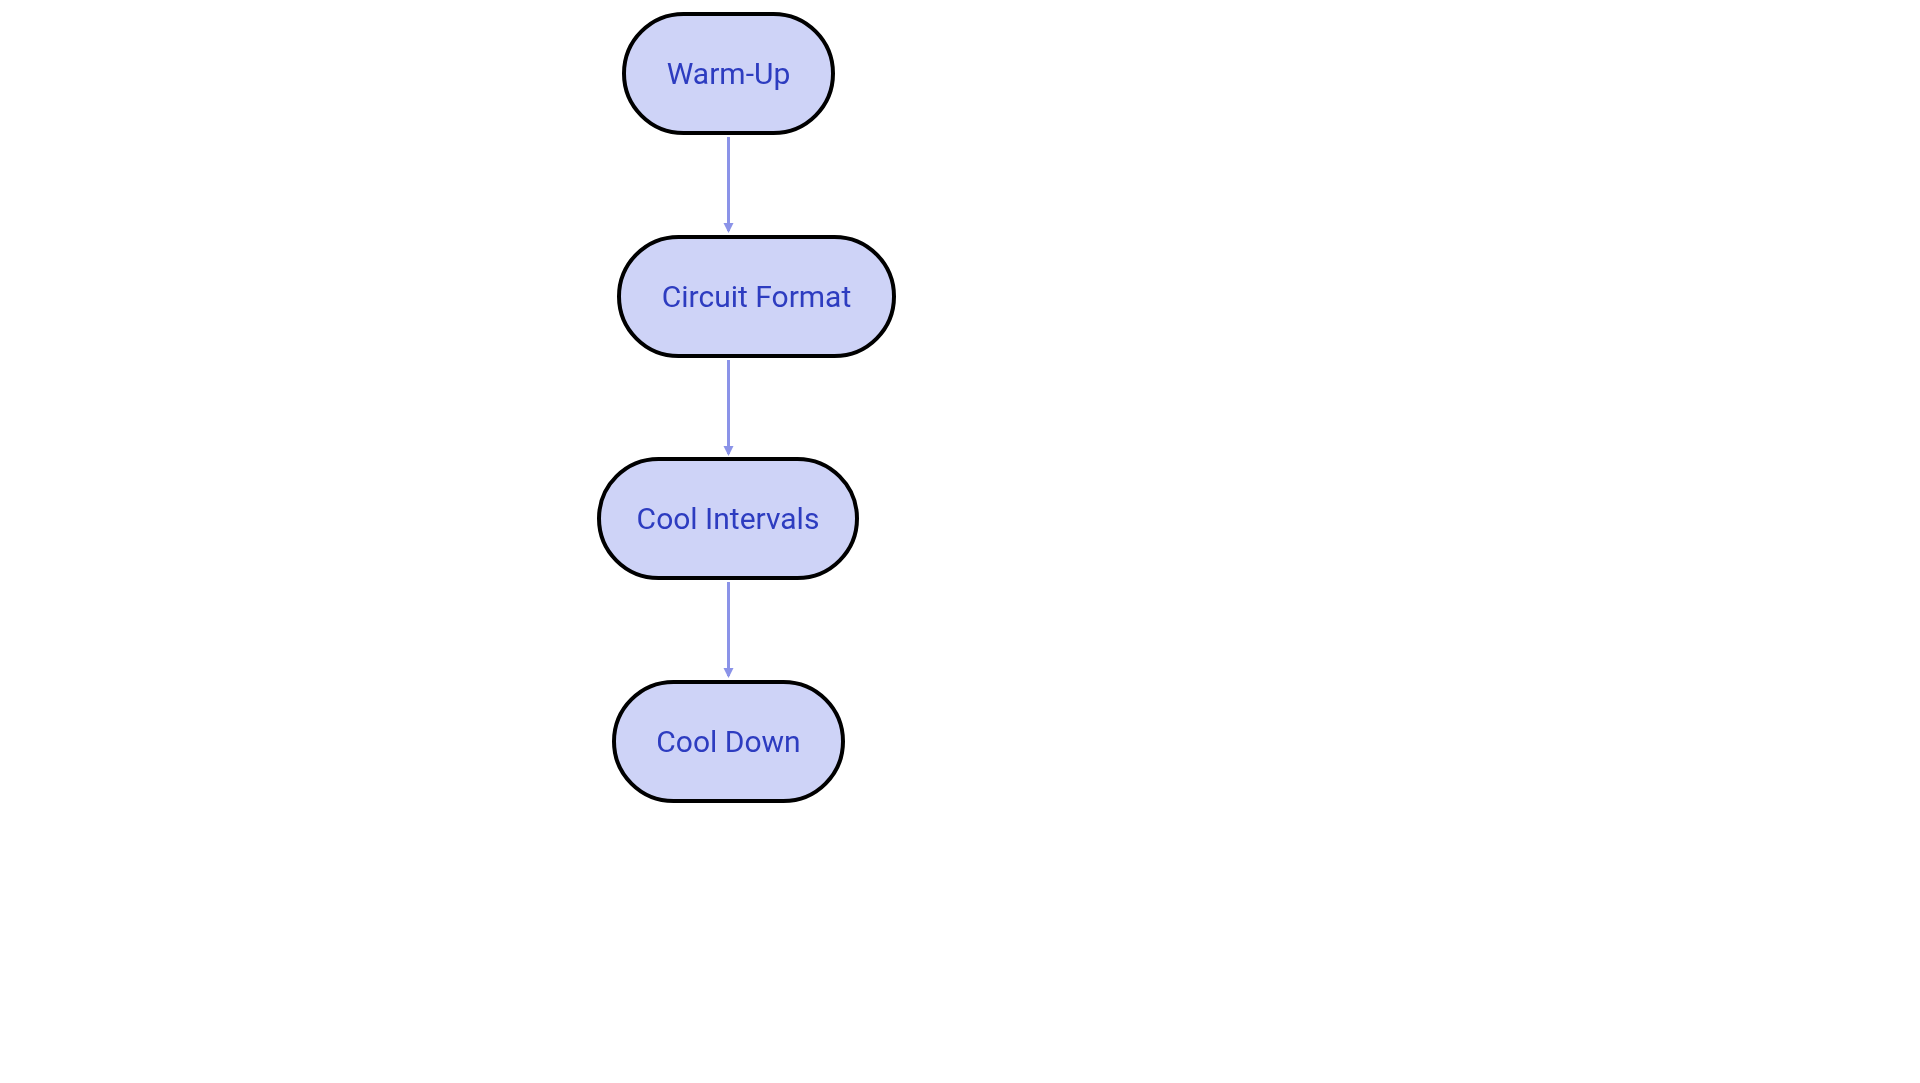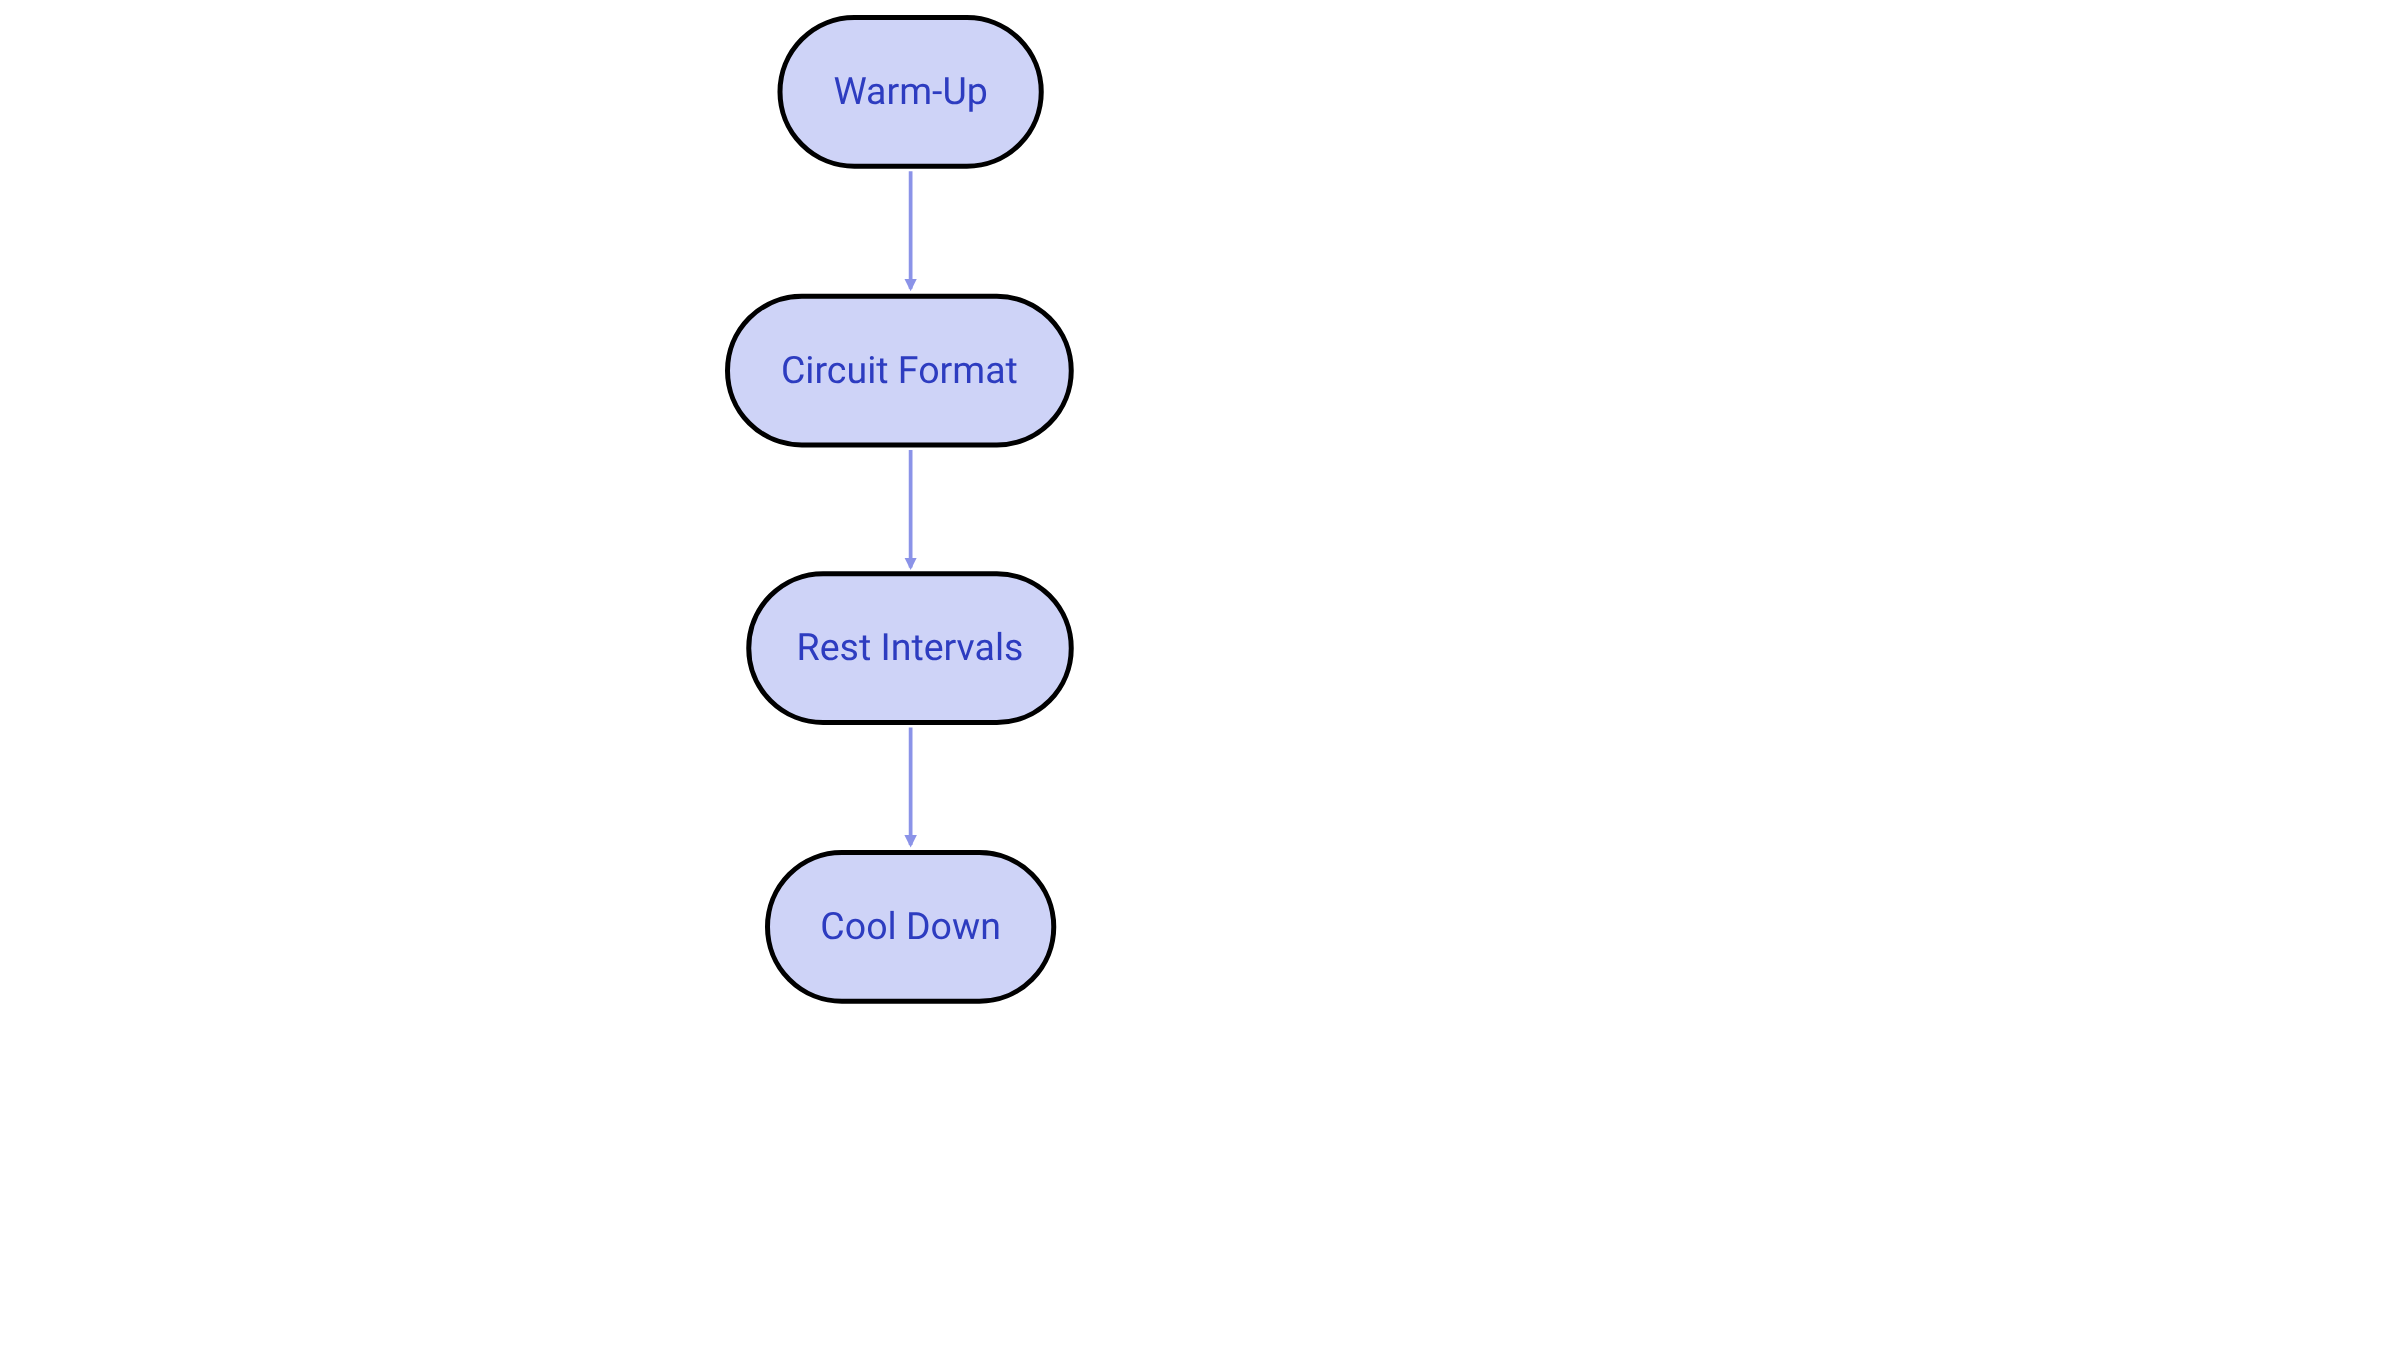--- a/index.html
+++ b/index.html
@@ -53,24 +53,24 @@
         <line x1="728.5" y1="137" x2="728.5" y2="231" stroke="#8b93e8" stroke-width="3" marker-end="url(#arrowhead)"></line>
         <line x1="728.5" y1="360" x2="728.5" y2="454" stroke="#8b93e8" stroke-width="3" marker-end="url(#arrowhead)"></line>
         <line x1="728.5" y1="582" x2="728.5" y2="676" stroke="#8b93e8" stroke-width="3" marker-end="url(#arrowhead)"></line>
       </g>
   </svg>
 
   <div id="nodes-container">
       <div class="node" style="left: 622px; top: 12px; width: 213px; height: 123px;">
         <span>Warm-Up</span>
       </div>
-      <div class="node" style="left: 580px; top: 235px; width: 279px; height: 123px;">
+      <div class="node" style="left: 617px; top: 235px; width: 279px; height: 123px;">
         <span>Circuit Format</span>
       </div>
       <div class="node" style="left: 597px; top: 457px; width: 262px; height: 123px;">
-        <span>Rest Intervals</span>
+        <span>Cool Intervals</span>
       </div>
       <div class="node" style="left: 612px; top: 680px; width: 233px; height: 123px;">
         <span>Cool Down</span>
       </div>
     </div>
 
 </div>
 
 </body></html>

